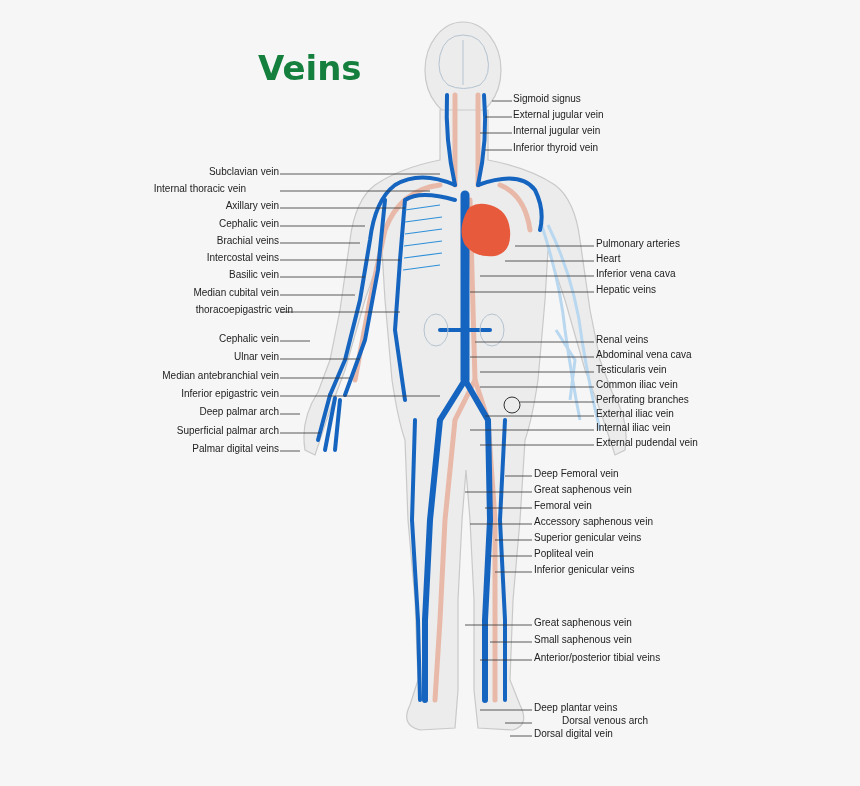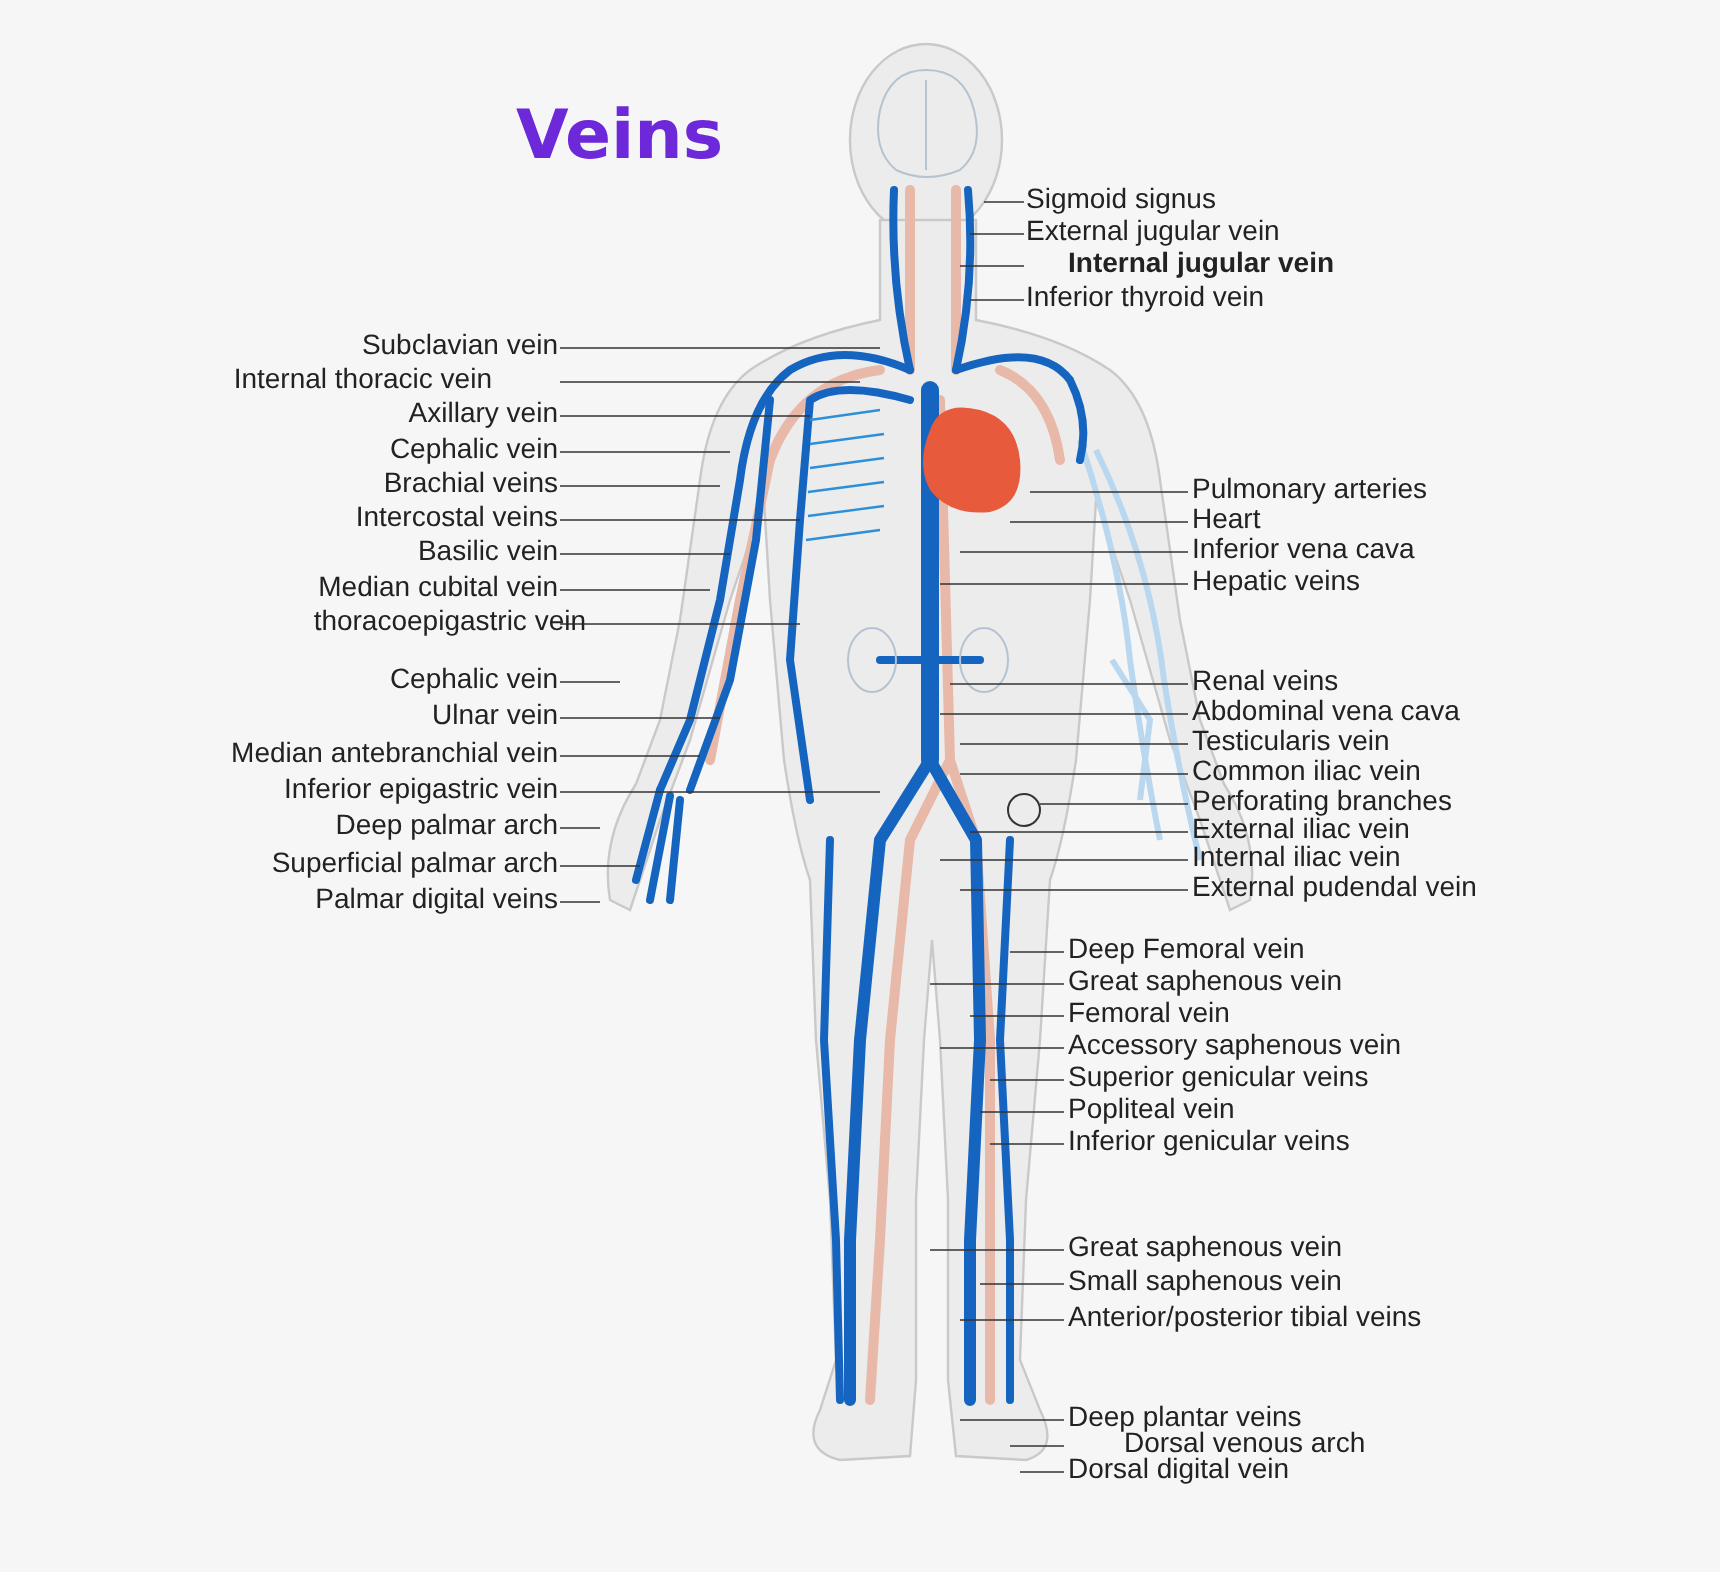--- a/index.html
+++ b/index.html
@@ -1,21 +1,21 @@
 <!DOCTYPE html>
 <html><head>
 <meta charset="utf-8">
 <style>
   html, body { margin:0; padding:0; }
   body { width:860px; height:786px; background:#f6f6f6; position:relative; overflow:hidden;
          font-family:"Liberation Sans", "DejaVu Sans", sans-serif; }
   #diagram { position:absolute; left:0; top:0; width:860px; height:786px; }
-  .title { position:absolute; left:258px; top:48px; font-size:34px; font-weight:bold; color:#6d28d9;
+  .title { position:absolute; left:258px; top:48px; font-size:34px; font-weight:bold; color:#15803d;
            font-family:"DejaVu Sans", sans-serif; letter-spacing:0px; }
-  .lbl { position:absolute; font-size:14px; color:#222; white-space:nowrap; line-height:10px; }
+  .lbl { position:absolute; font-size:10px; color:#222; white-space:nowrap; line-height:10px; }
   .lbl.left { text-align:right; }
 </style>
 </head>
 <body>
 
 <svg id="diagram" viewBox="0 0 860 786" xmlns="http://www.w3.org/2000/svg">
 
   <g fill="#ececec" stroke="#c9c9c9" stroke-width="1.2">
 
     <ellipse cx="463" cy="70" rx="38" ry="48"></ellipse>
@@ -145,21 +145,21 @@
     <div class="lbl left" style="right: 581px; top: 352px;">Ulnar vein</div>
     <div class="lbl left" style="right: 581px; top: 371px;">Median antebranchial vein</div>
     <div class="lbl left" style="right: 581px; top: 389px;">Inferior epigastric vein</div>
     <div class="lbl left" style="right: 581px; top: 407px;">Deep palmar arch</div>
     <div class="lbl left" style="right: 581px; top: 426px;">Superficial palmar arch</div>
     <div class="lbl left" style="right: 581px; top: 444px;">Palmar digital veins</div>
   </div>
 <div id="labels-right">
     <div class="lbl" style="left: 513px; top: 94px;">Sigmoid signus</div>
     <div class="lbl" style="left: 513px; top: 110px;">External jugular vein</div>
-    <div class="lbl" style="left: 534px; top: 126px; font-weight: bold;">Internal jugular vein</div>
+    <div class="lbl" style="left: 513px; top: 126px;">Internal jugular vein</div>
     <div class="lbl" style="left: 513px; top: 143px;">Inferior thyroid vein</div>
     <div class="lbl" style="left: 596px; top: 239px;">Pulmonary arteries</div>
     <div class="lbl" style="left: 596px; top: 254px;">Heart</div>
     <div class="lbl" style="left: 596px; top: 269px;">Inferior vena cava</div>
     <div class="lbl" style="left: 596px; top: 285px;">Hepatic veins</div>
     <div class="lbl" style="left: 596px; top: 335px;">Renal veins</div>
     <div class="lbl" style="left: 596px; top: 350px;">Abdominal vena cava</div>
     <div class="lbl" style="left: 596px; top: 365px;">Testicularis vein</div>
     <div class="lbl" style="left: 596px; top: 380px;">Common iliac vein</div>
     <div class="lbl" style="left: 596px; top: 395px; text-align: center;">Perforating branches</div>

